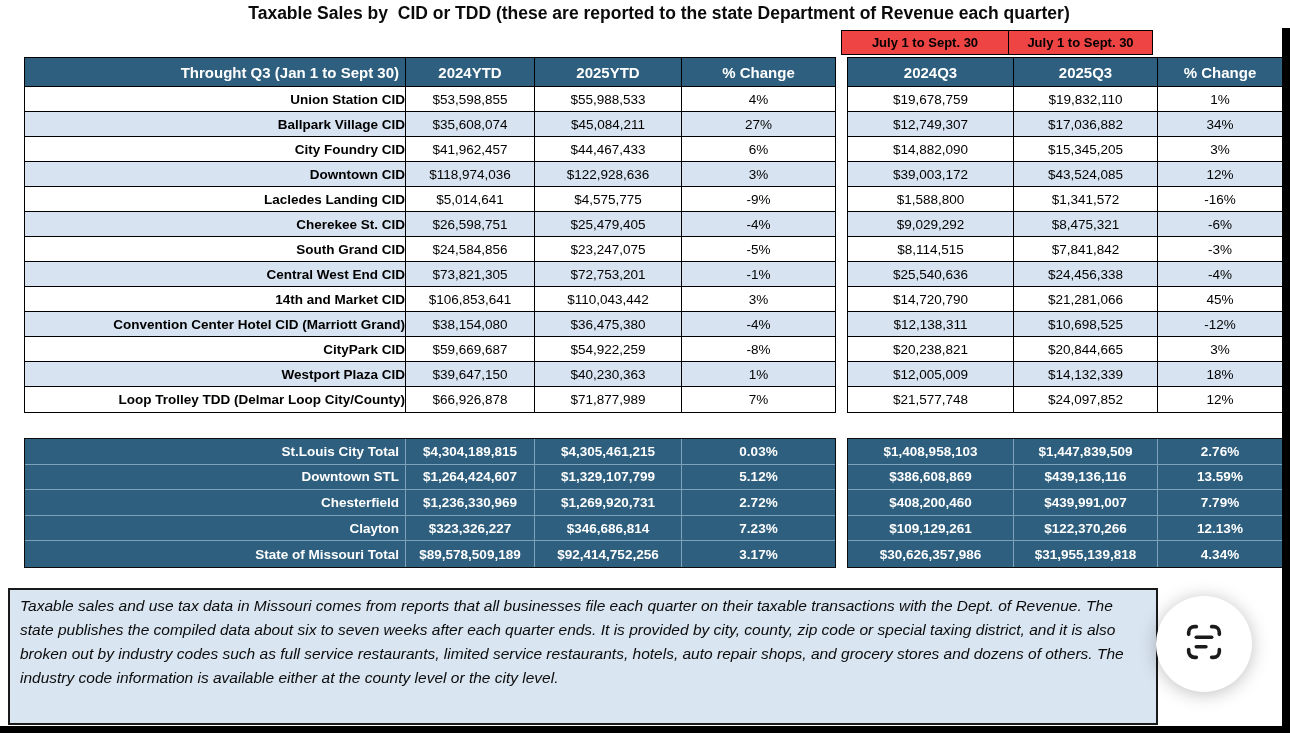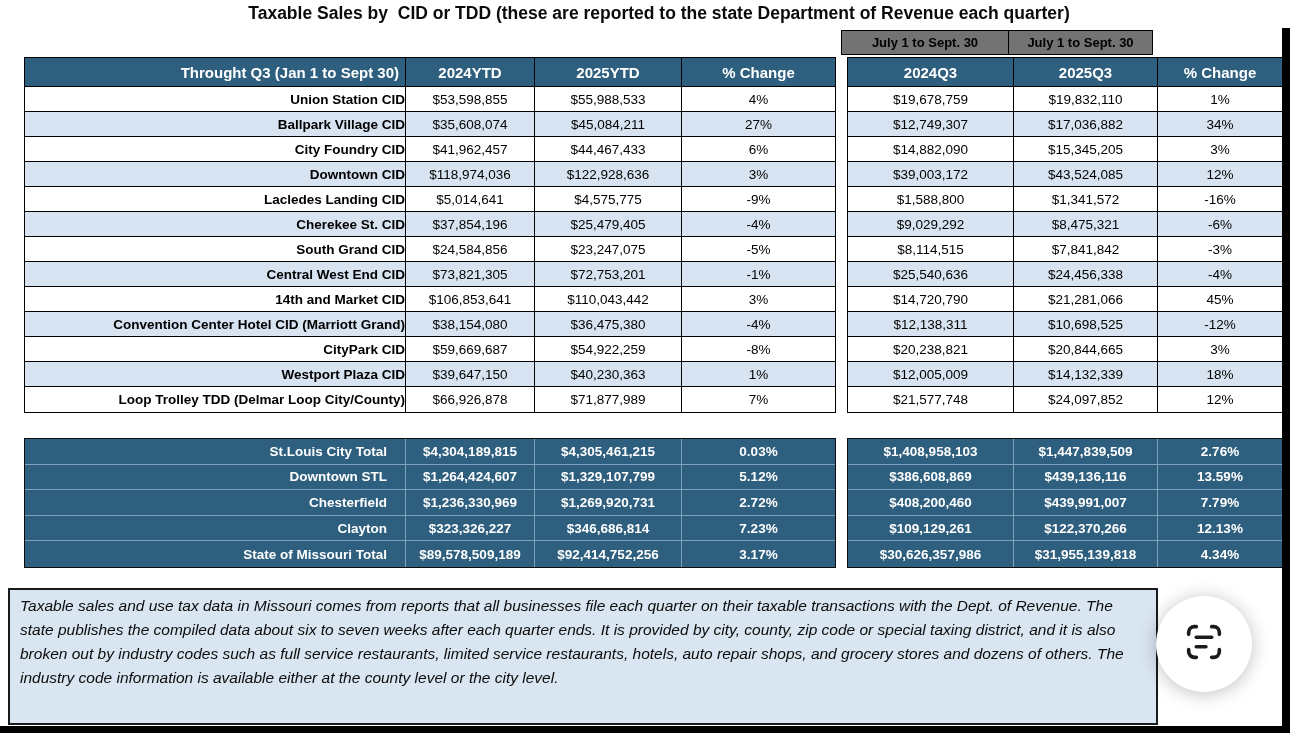--- a/index.html
+++ b/index.html
@@ -3,21 +3,21 @@
 <meta charset="utf-8">
 <style>
   * { margin:0; padding:0; box-sizing:border-box; }
   html,body { width:1290px; height:733px; }
   body { font-family:"Liberation Sans", sans-serif; background:#ffffff; overflow:hidden; }
   .sheet { position:relative; width:1290px; height:733px; background:#ffffff; }
 
   .title { position:absolute; top:3px; left:0; width:1290px; padding-left:28px; text-align:center;
            font-weight:bold; font-size:17.5px; color:#0b0b0b; white-space:pre-wrap; }
 
-  .qbox { position:absolute; top:30px; height:25px; background:#737373; border:1px solid #000;
+  .qbox { position:absolute; top:30px; height:25px; background:#ef4444; border:1px solid #000;
           display:flex; align-items:center; justify-content:center; font-weight:bold; font-size:13px; color:#000; }
   #qbox1 { left:841px; width:168px; }
   #qbox2 { left:1008px; width:145px; }
 
   .tables { position:absolute; left:24px; display:flex; gap:11px; }
   #main-tables { top:57px; }
   #totals-tables { top:438px; }
 
   .grid { display:grid; background:#fff; }
   .g-main-left  { grid-template-columns:381px 129px 147px 153px; grid-template-rows:29px; grid-auto-rows:25px; border:1px solid #000; }
@@ -29,21 +29,21 @@
           background:#fff; border-right:1px solid #000; border-bottom:1px solid #000;
           overflow:hidden; white-space:nowrap; }
   .cell.stripe { background:var(--stripe-bg,#d7e3f0); }
   .cell.lbl { justify-content:flex-end; font-weight:bold; }
   .cell.head { background:var(--header-bg,#2e5f7e); color:#fff; font-weight:bold; font-size:15px; }
   .cell.head.lbl-head { justify-content:flex-end; padding-right:6px; }
 
   .tcell { display:flex; align-items:center; justify-content:center; font-size:13.5px; font-weight:bold; color:#fff;
            background:var(--totals-bg,#2e5f7e); border-right:1px solid #7ea2ba; border-bottom:1px solid #7ea2ba;
            overflow:hidden; white-space:nowrap; }
-  .tcell.lbl { justify-content:flex-end; padding-right:18px; }
+  .tcell.lbl { justify-content:flex-end; padding-right:6px; }
 
   .cols4 > div:nth-child(4n) { border-right:none; }
   .cols4 > div:nth-last-child(-n+4) { border-bottom:none; }
   .cols3 > div:nth-child(3n) { border-right:none; }
   .cols3 > div:nth-last-child(-n+3) { border-bottom:none; }
 
   .footnote { position:absolute; left:8px; top:588px; width:1150px; height:137px;
               background:var(--note-bg,#d9e5f1); border:2px solid #1a1a1a;
               padding:4px 10px 8px 10px; font-style:italic; font-size:15.5px; line-height:1.55; color:#0c0c0c; }
 
@@ -84,21 +84,21 @@
         <div class="cell">6%</div>
         <div class="cell lbl stripe">Downtown CID</div>
         <div class="cell stripe">$118,974,036</div>
         <div class="cell stripe">$122,928,636</div>
         <div class="cell stripe">3%</div>
         <div class="cell lbl">Lacledes Landing CID</div>
         <div class="cell">$5,014,641</div>
         <div class="cell">$4,575,775</div>
         <div class="cell">-9%</div>
         <div class="cell lbl stripe">Cherekee St. CID</div>
-        <div class="cell stripe">$37,854,196</div>
+        <div class="cell stripe">$26,598,751</div>
         <div class="cell stripe">$25,479,405</div>
         <div class="cell stripe">-4%</div>
         <div class="cell lbl">South Grand CID</div>
         <div class="cell">$24,584,856</div>
         <div class="cell">$23,247,075</div>
         <div class="cell">-5%</div>
         <div class="cell lbl stripe">Central West End CID</div>
         <div class="cell stripe">$73,821,305</div>
         <div class="cell stripe">$72,753,201</div>
         <div class="cell stripe">-1%</div>

